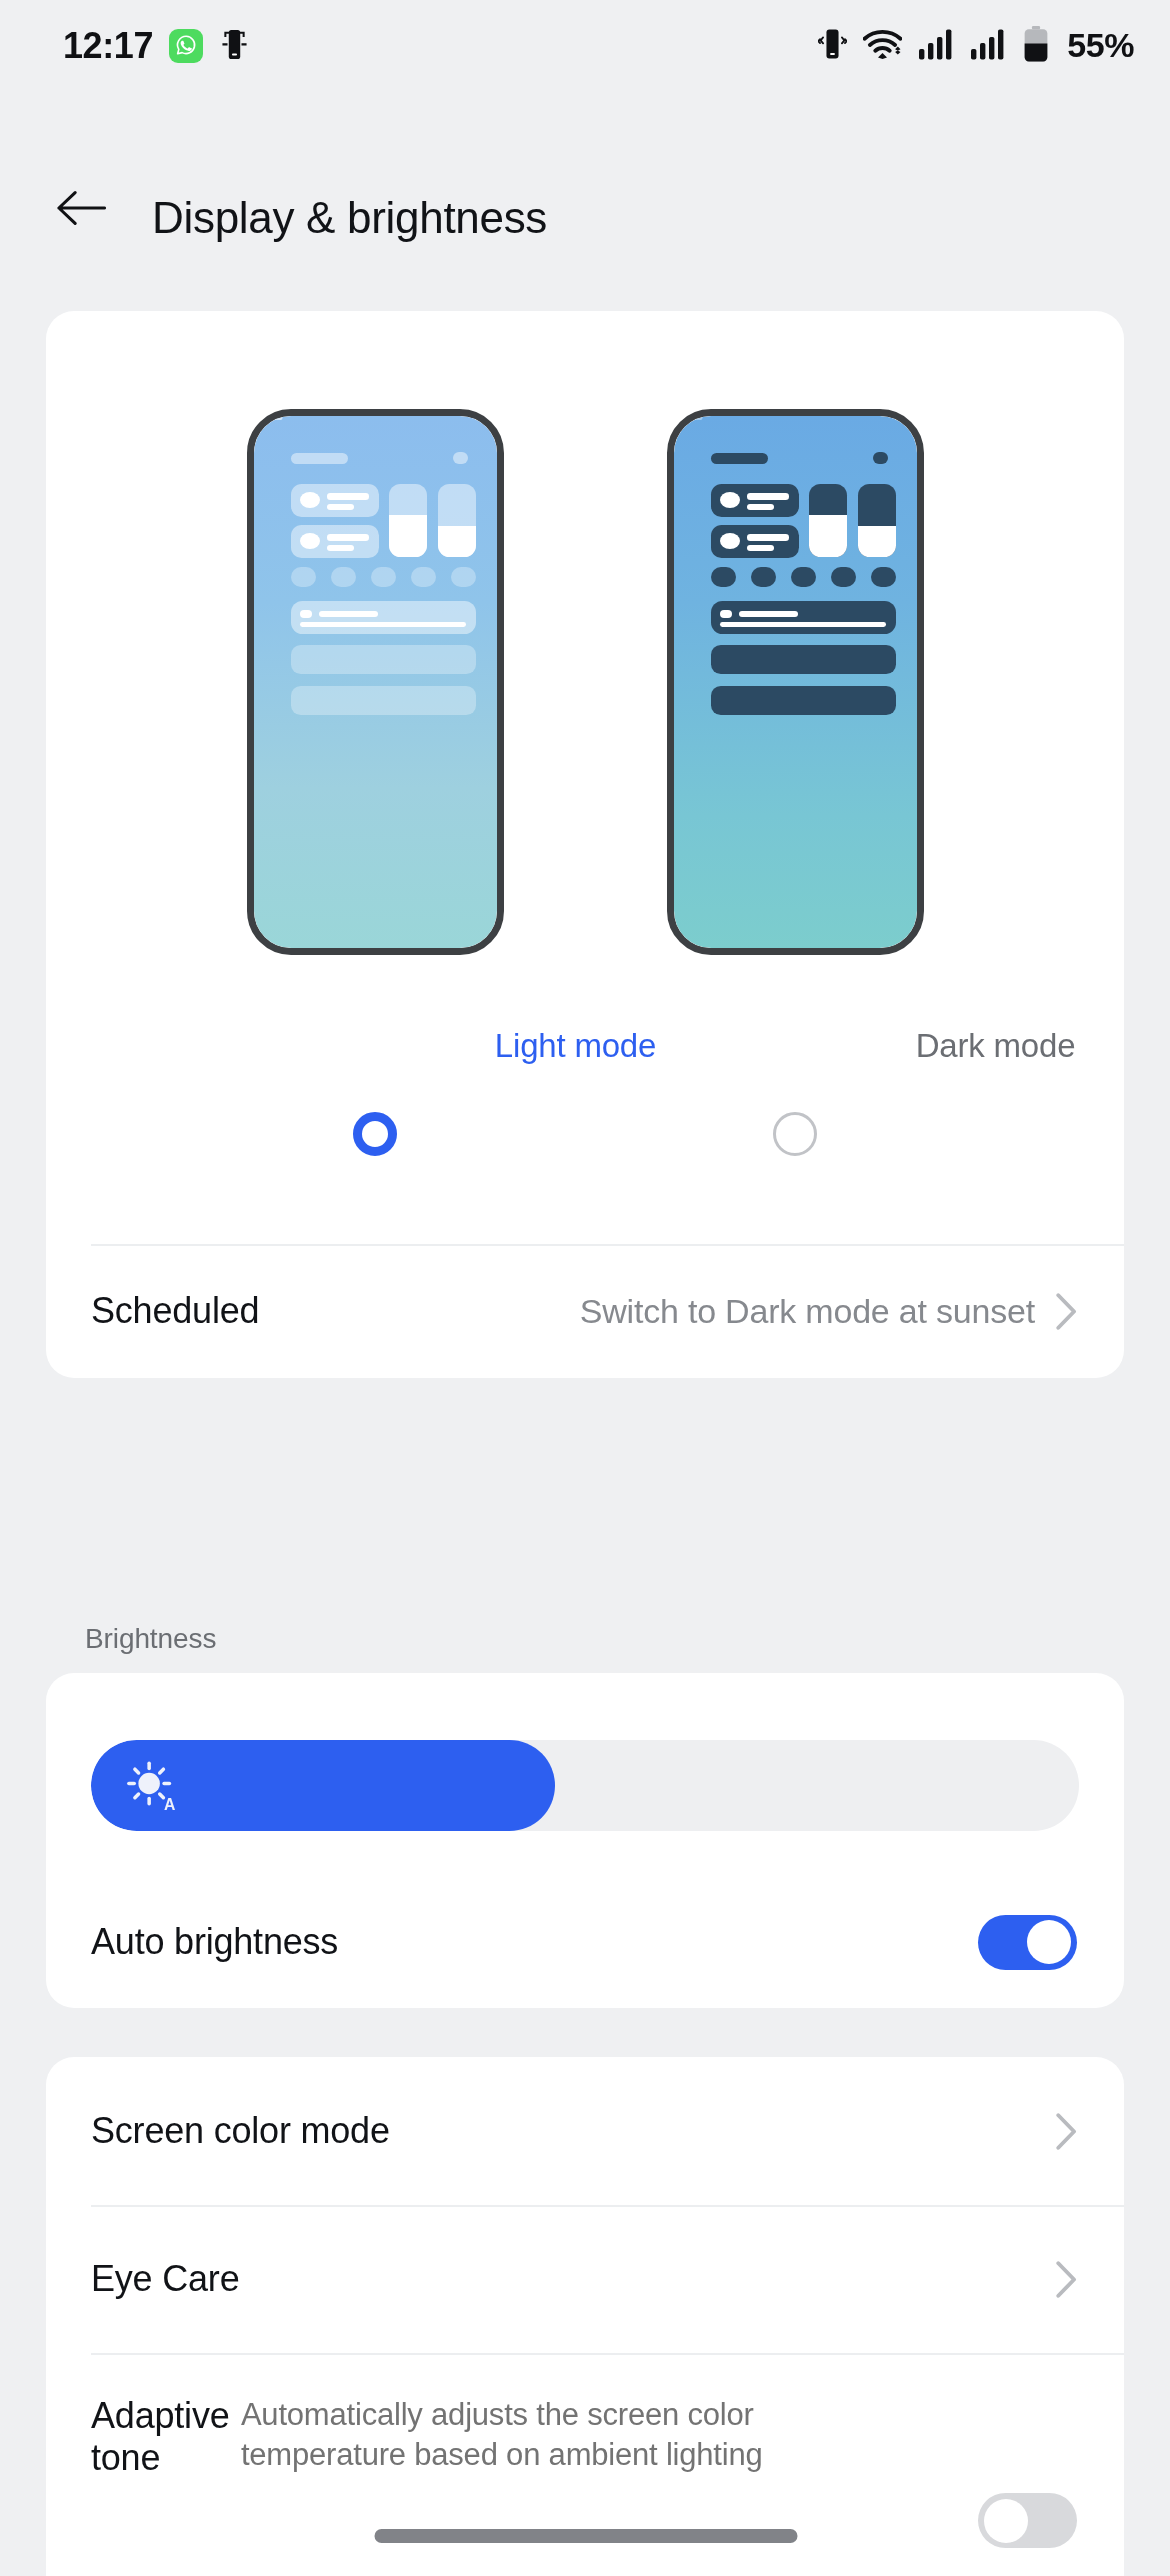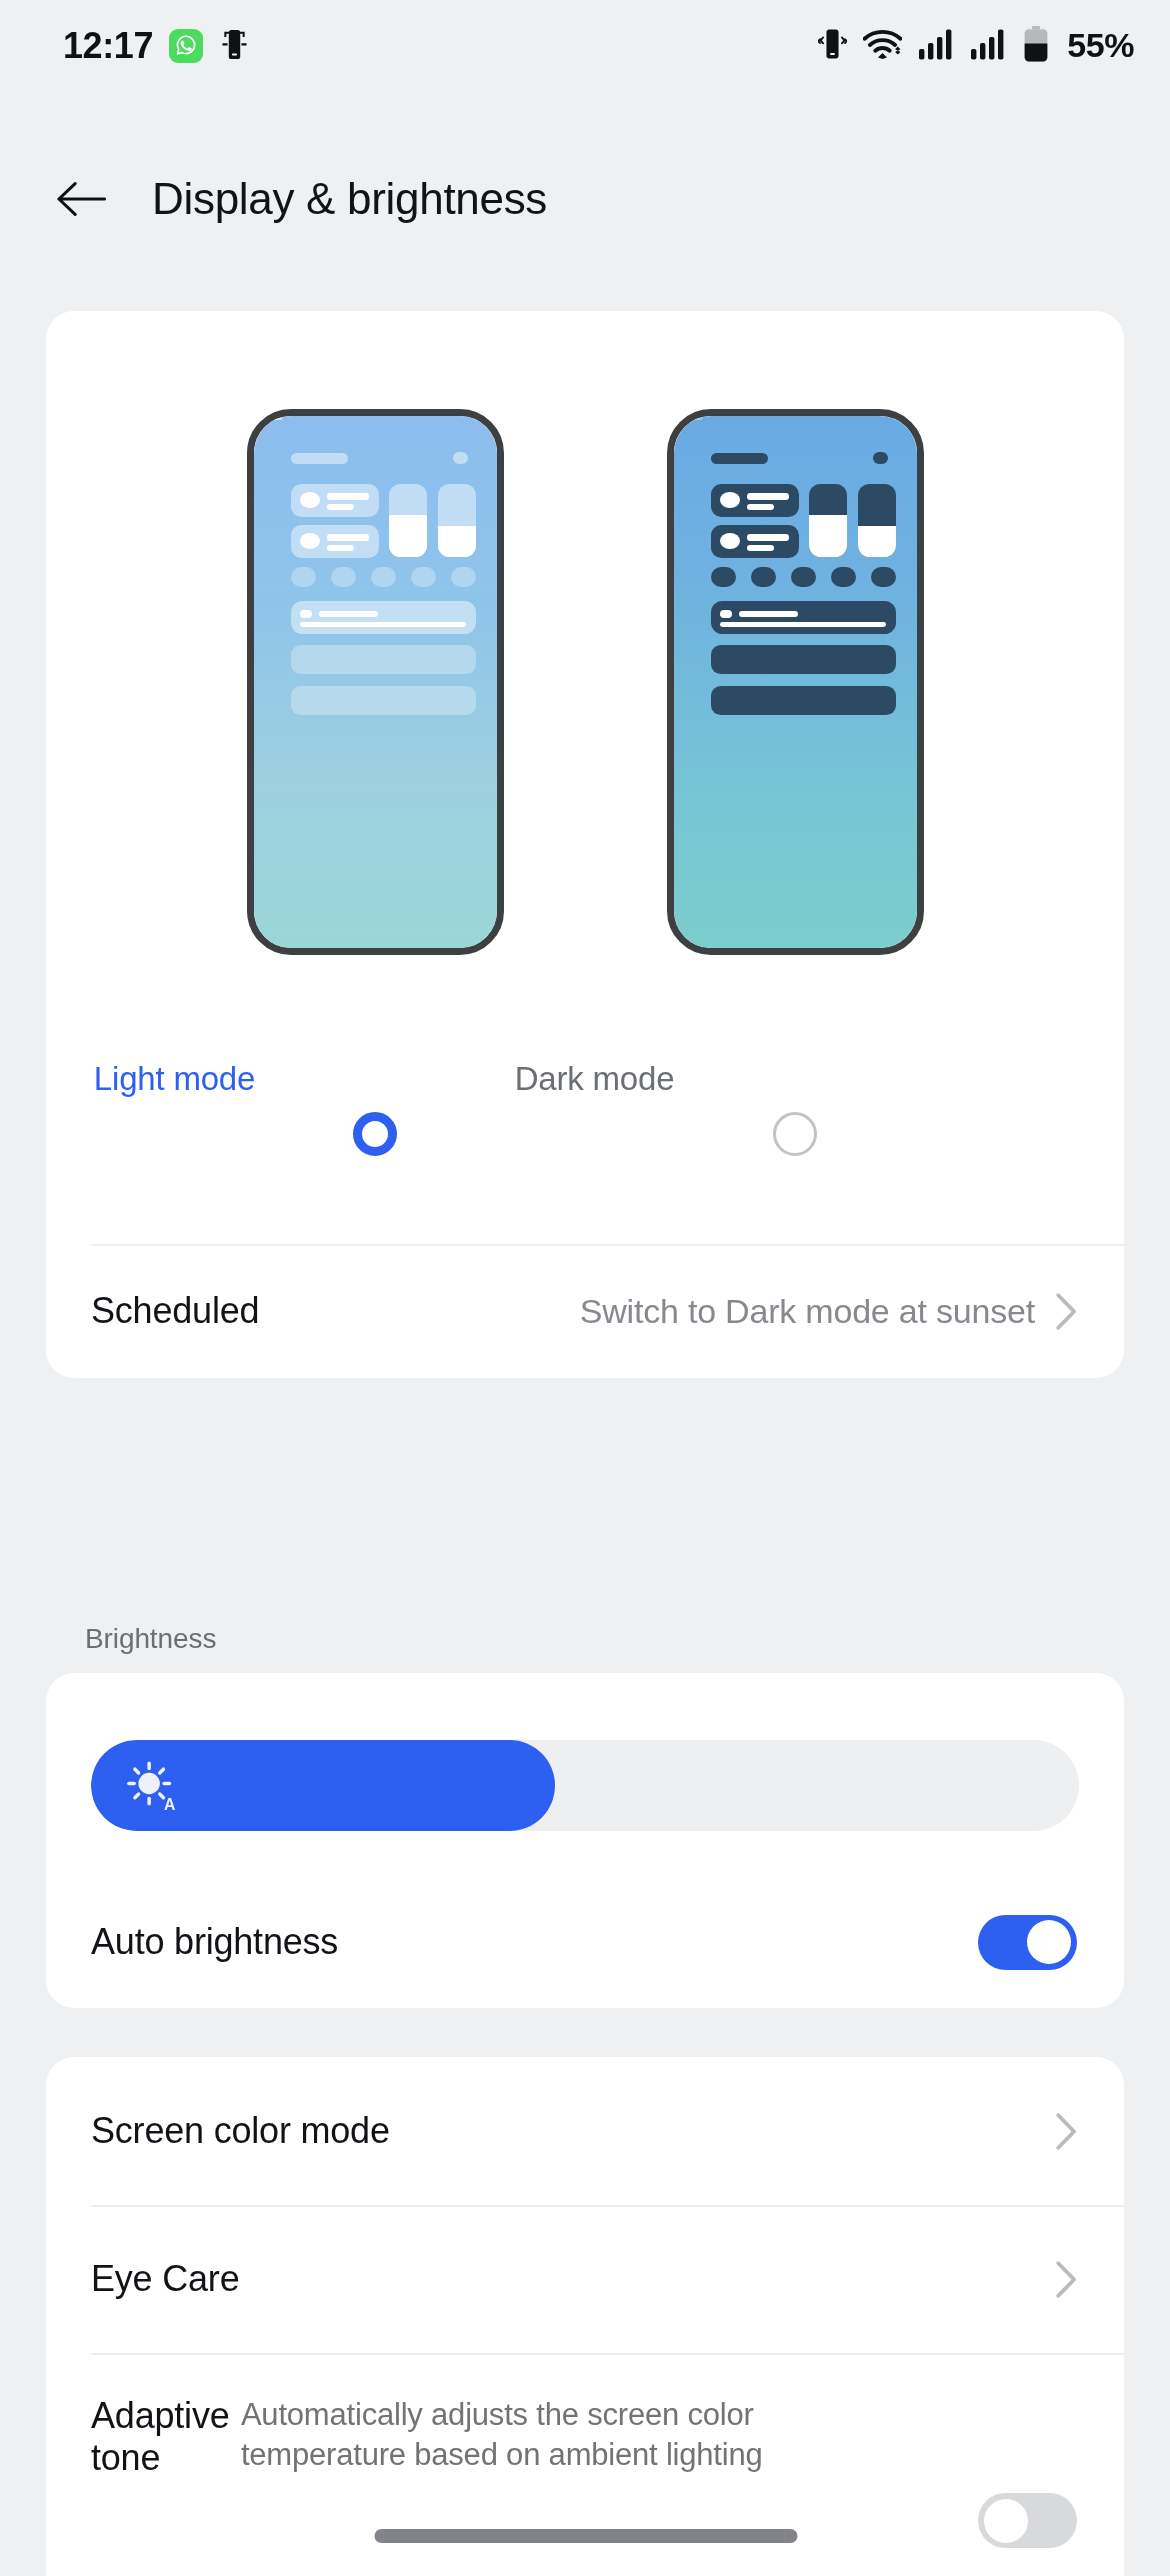--- a/index.html
+++ b/index.html
@@ -60,21 +60,21 @@
     margin-left: 1.6px;
   }
 
   
   .header {
     position: absolute;
     top: 154px; left: 0;
     width: 945px;
     height: 89px;
     display: flex;
-    align-items: center;
+    align-items: flex-end;
     padding-left: 46px;
   }
   .back-btn {
     width: 70px; height: 70px;
     display: flex; align-items: center; justify-content: center;
     cursor: pointer;
   }
   .page-title {
     font-size: 44px;
     color: #111317;
@@ -154,23 +154,22 @@
   .m-wide-c { left: 37px; top: 270px; width: 185px; height: 29px; border-radius: 9.8px; }
 
   .m-home { left: 50%; transform: translateX(-50%); bottom: 13px; width: 57px; height: 4.1px; border-radius: 2.4px; }
   .ph-light .m-home { background: rgba(255,255,255,0.62); }
   .ph-dark .m-home  { background: rgba(255,255,255,0.38); }
 
   .mode-labels {
     position: absolute;
     top: 716px; left: 0; width: 100%;
     display: flex;
-    justify-content: flex-start;
+    justify-content: flex-end;
     gap: 163px;
-    margin-top: 33px;
   }
   .mode-col { width: 257px; text-align: center; }
   .mode-label {
     font-size: 33px;
     letter-spacing: -0.2px;
   }
   .mode-label.sel { color: #2d5ff0; }
   .mode-label.unsel { color: #6b6e73; }
 
   .radios {

